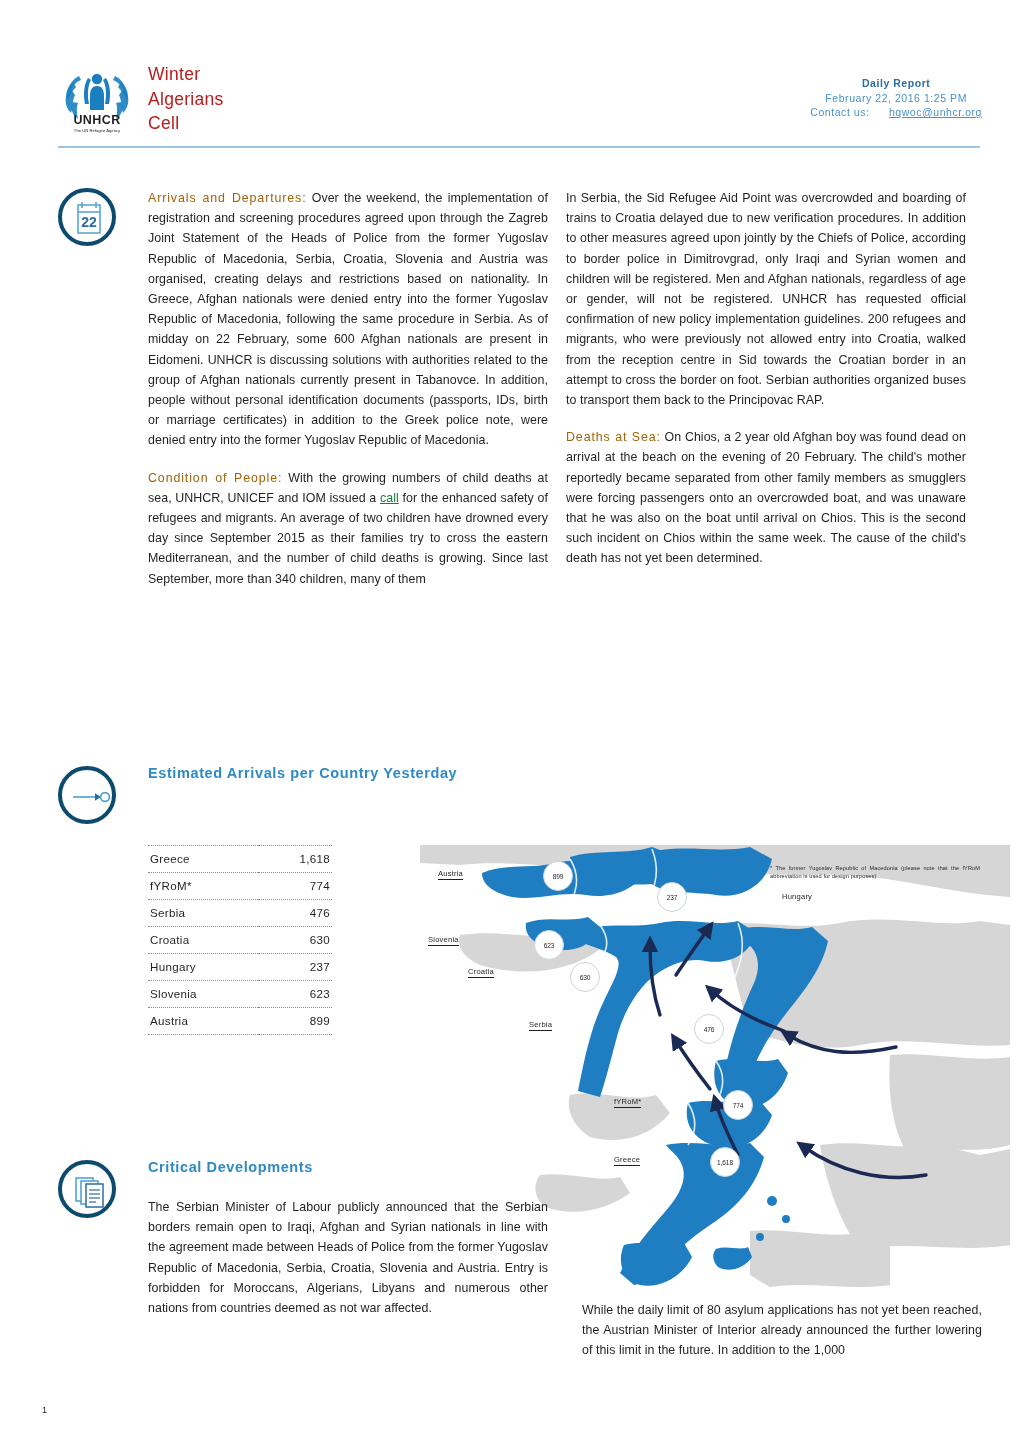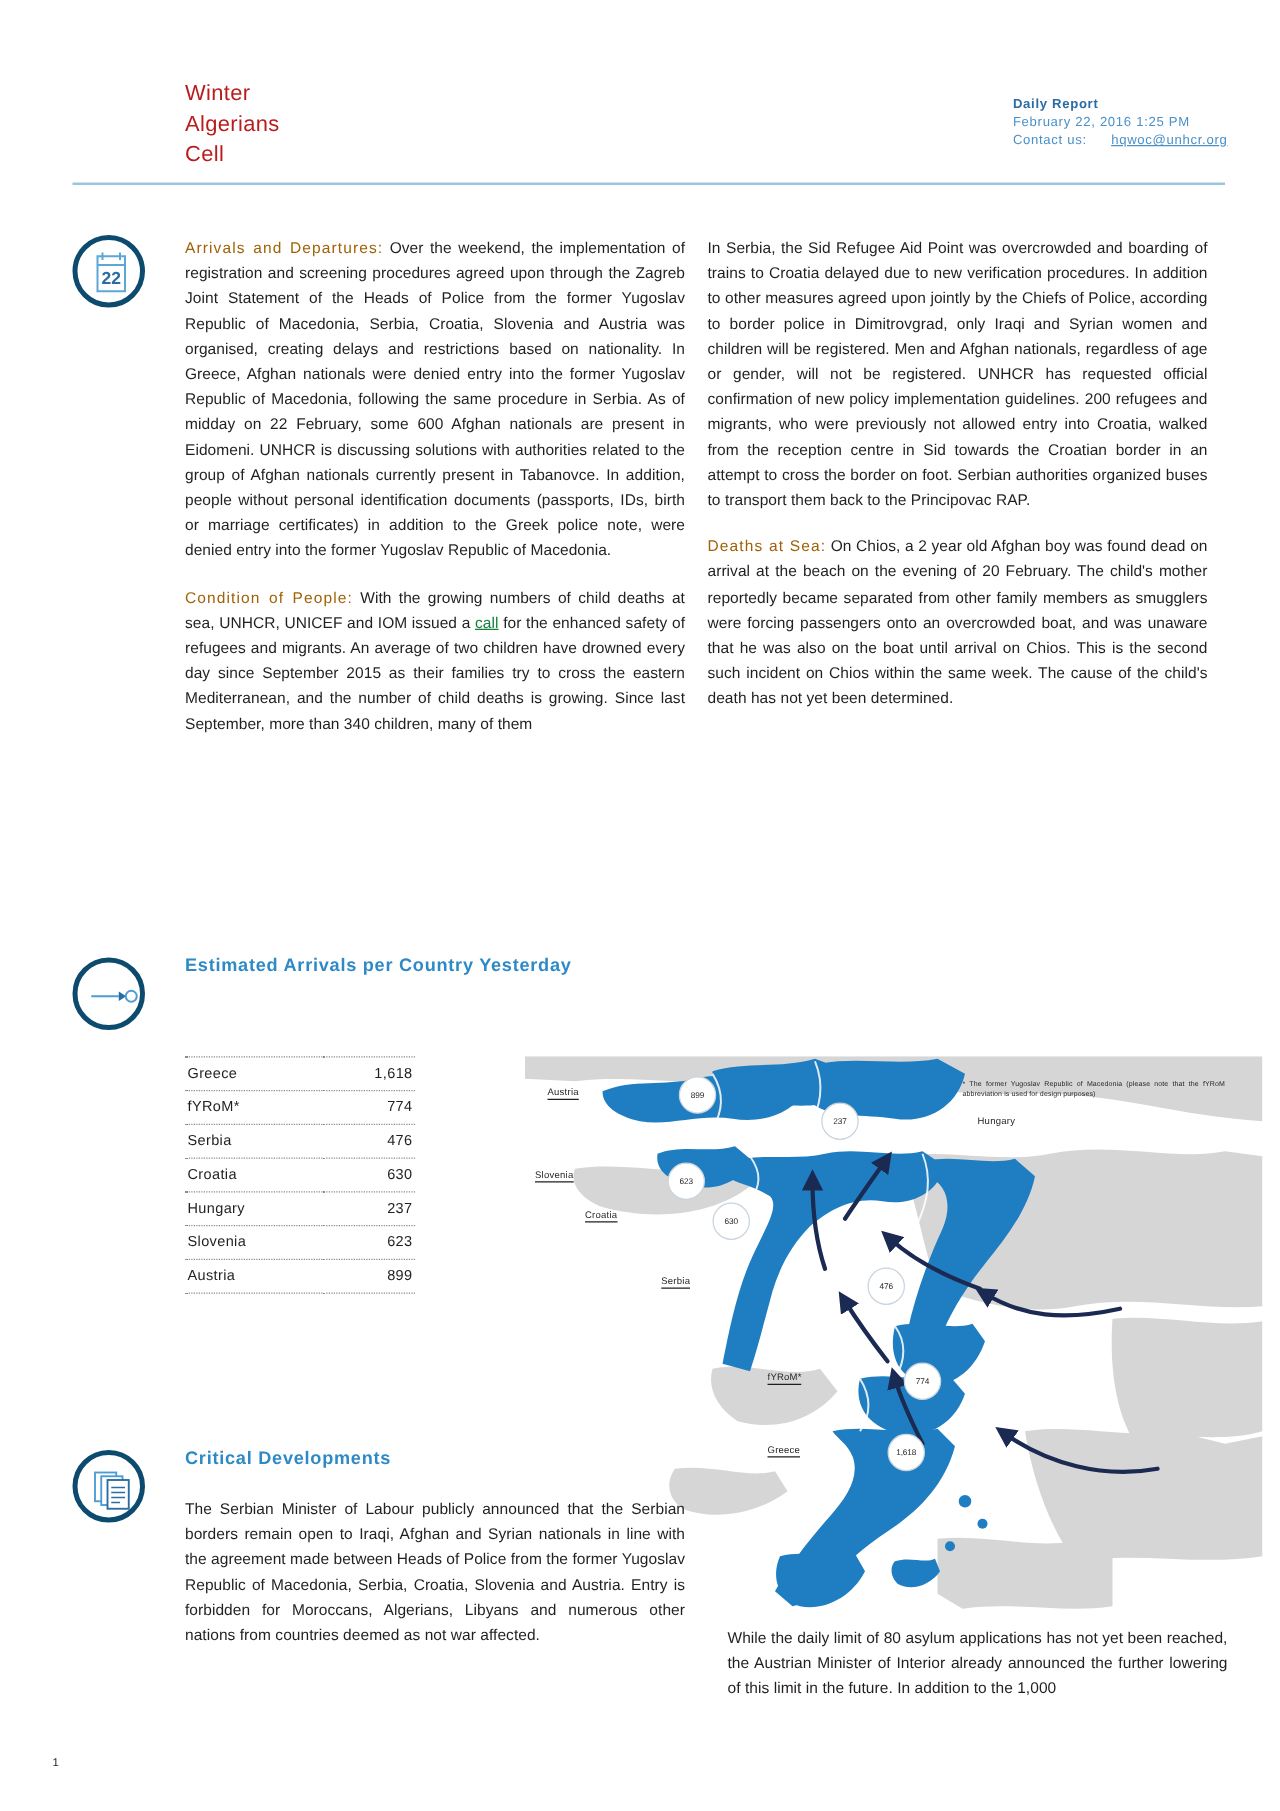--- a/index.html
+++ b/index.html
@@ -41,21 +41,21 @@
     font-size: 17.5px;
     line-height: 24.5px;
     color: #b91c1c;
     letter-spacing: 0.3px;
     font-weight: 400;
   }
   .brand-title div { white-space: nowrap; }
   .header-right {
     position: absolute;
     right: 42px; top: 76px;
-    text-align: left;
+    text-align: center;
     color: #4a90c9;
     font-size: 10.5px;
     line-height: 14.5px;
     letter-spacing: 0.55px;
   }
   .header-right .daily { font-weight: bold; color: #2b6ca3; }
   .header-right .contact a {
     color: #4a90c9;
     padding-left: 16px;
   }
@@ -183,20 +183,43 @@
     color: #231f20;
   }
 </style>
 </head>
 <body>
 
 <div class="page">
 
   <div class="header">
 
+    <div class="logo-wrap">
+      <svg class="logo-svg" width="78" height="78" viewBox="0 0 78 78" aria-hidden="true">
+        <g fill="#1a7fc1">
+
+          <path d="M12 30 C6 38, 6 48, 13 55 C15 50, 14 43, 17 37 Z" opacity="0.9"></path>
+          <path d="M15 24 C9 29, 7 36, 9 42 C12 38, 14 33, 18 29 Z" opacity="0.9"></path>
+          <path d="M21 18 C15 21, 11 26, 11 32 C15 28, 18 24, 23 22 Z" opacity="0.9"></path>
+          <path d="M15 44 C12 50, 14 57, 20 61 C19 55, 18 50, 20 45 Z" opacity="0.9"></path>
+
+          <path d="M66 30 C72 38, 72 48, 65 55 C63 50, 64 43, 61 37 Z" opacity="0.9"></path>
+          <path d="M63 24 C69 29, 71 36, 69 42 C66 38, 64 33, 60 29 Z" opacity="0.9"></path>
+          <path d="M57 18 C63 21, 67 26, 67 32 C63 28, 60 24, 55 22 Z" opacity="0.9"></path>
+          <path d="M63 44 C66 50, 64 57, 58 61 C59 55, 60 50, 58 45 Z" opacity="0.9"></path>
+
+          <path d="M30 20 C26 26, 25 36, 27 46 L31 46 C29 36, 30 27, 33 22 Z"></path>
+          <path d="M48 20 C52 26, 53 36, 51 46 L47 46 C49 36, 48 27, 45 22 Z"></path>
+          <circle cx="39" cy="21" r="5.2"></circle>
+          <path d="M39 28 C34 28, 32 32, 32 38 L32 52 L46 52 L46 38 C46 32, 44 28, 39 28 Z"></path>
+        </g>
+        <text x="39" y="66" font-family="Liberation Sans, sans-serif" font-size="12.5" font-weight="bold" fill="#231f20" text-anchor="middle" letter-spacing="0.4">UNHCR</text>
+        <text x="39" y="73.5" font-family="Liberation Sans, sans-serif" font-size="4.2" fill="#231f20" text-anchor="middle">The UN Refugee Agency</text>
+      </svg>
+    </div>
 
     <div class="brand-title">
       <div>Winter</div>
       <div>Algerians</div>
       <div>Cell</div>
     </div>
 
     <div class="header-right">
       <div class="daily">Daily Report</div>
       <div>February 22, 2016 1:25 PM</div>

